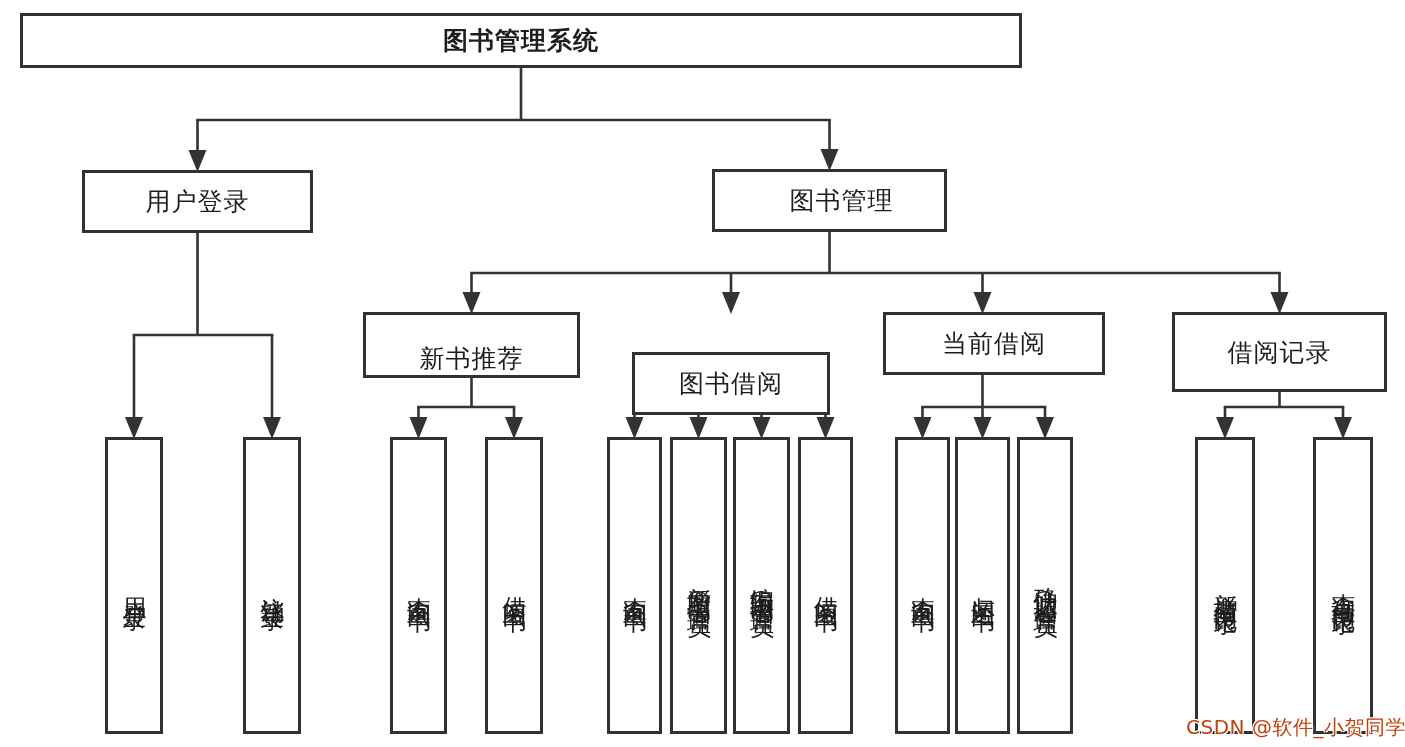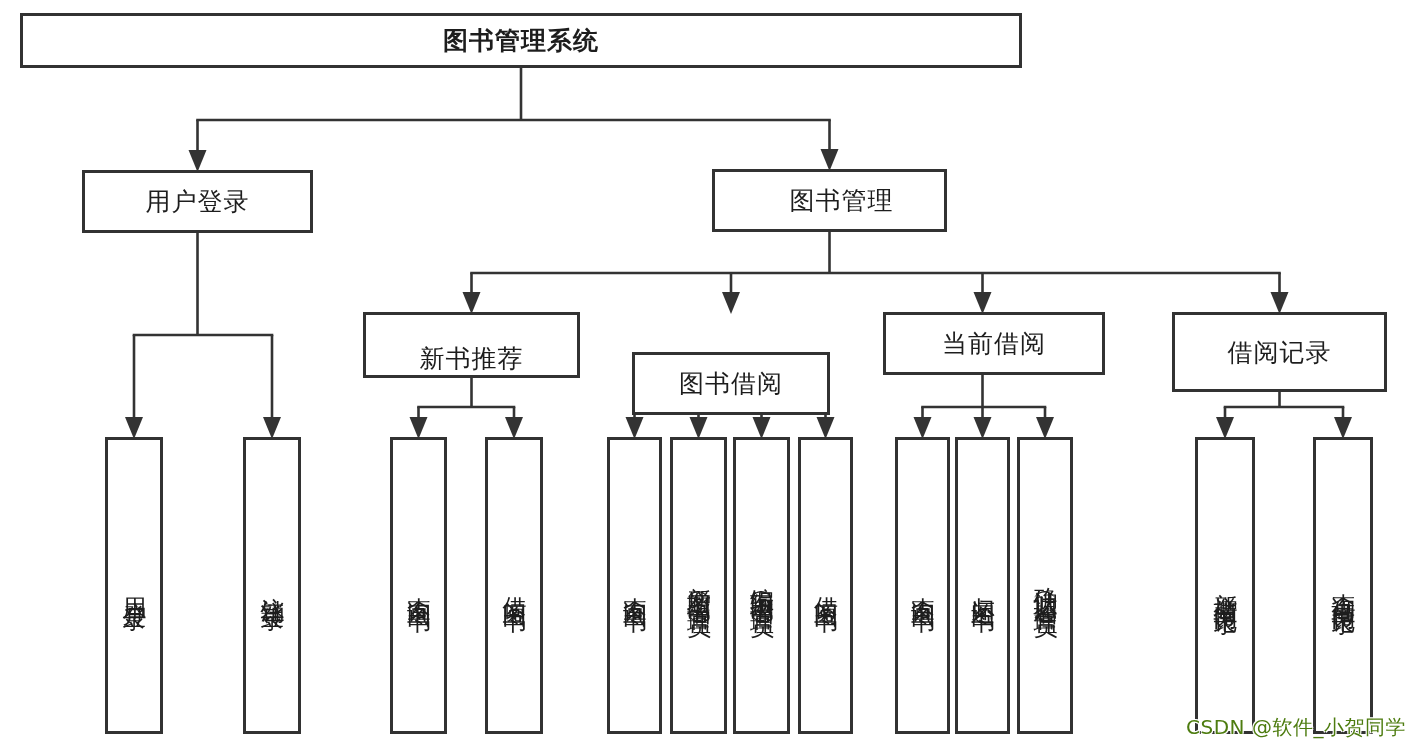--- a/index.html
+++ b/index.html
@@ -12,21 +12,21 @@
     position:absolute; background:#ffffff; border:3px solid #323232;
     box-sizing:border-box; display:flex; align-items:center; justify-content:center;
     color:#1d1d1d; z-index:2;
   }
   .node.h span { font-size:25px; letter-spacing:1px; white-space:nowrap; }
   .node.v span {
     writing-mode:vertical-rl; text-orientation:mixed;
     font-size:24px; line-height:1.05; letter-spacing:4px; white-space:nowrap;
   }
   .watermark {
-    position:absolute; z-index:3; font-size:20px; color:#4d7c0f;
+    position:absolute; z-index:3; font-size:20px; color:#c2410c;
     letter-spacing:0.5px; white-space:nowrap;
     text-shadow:1px 1px 0 #fff, -1px -1px 0 #fff, 1px -1px 0 #fff, -1px 1px 0 #fff;
   }
 </style>
 </head>
 <body>
 
 <div class="stage">
   <svg class="connectors" width="1405" height="747" viewBox="0 0 1405 747">
       <g>

